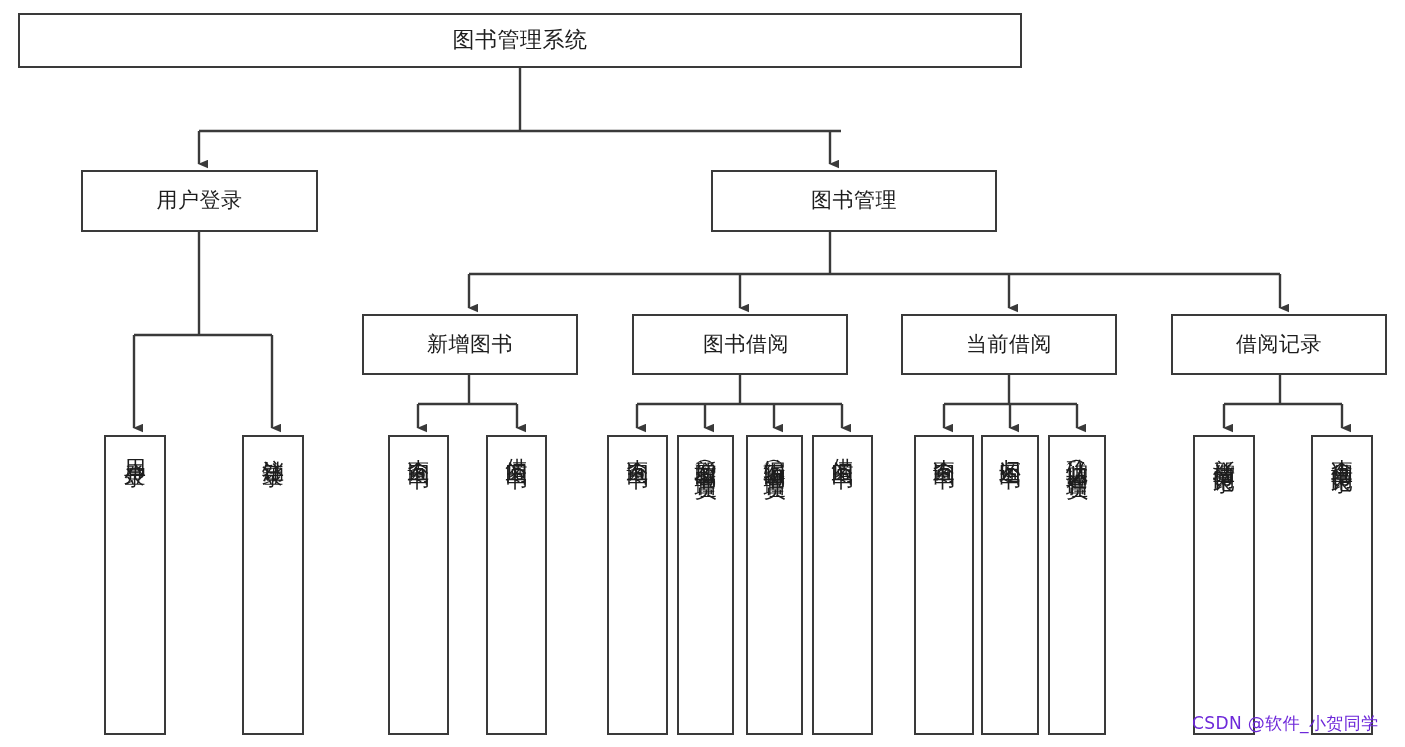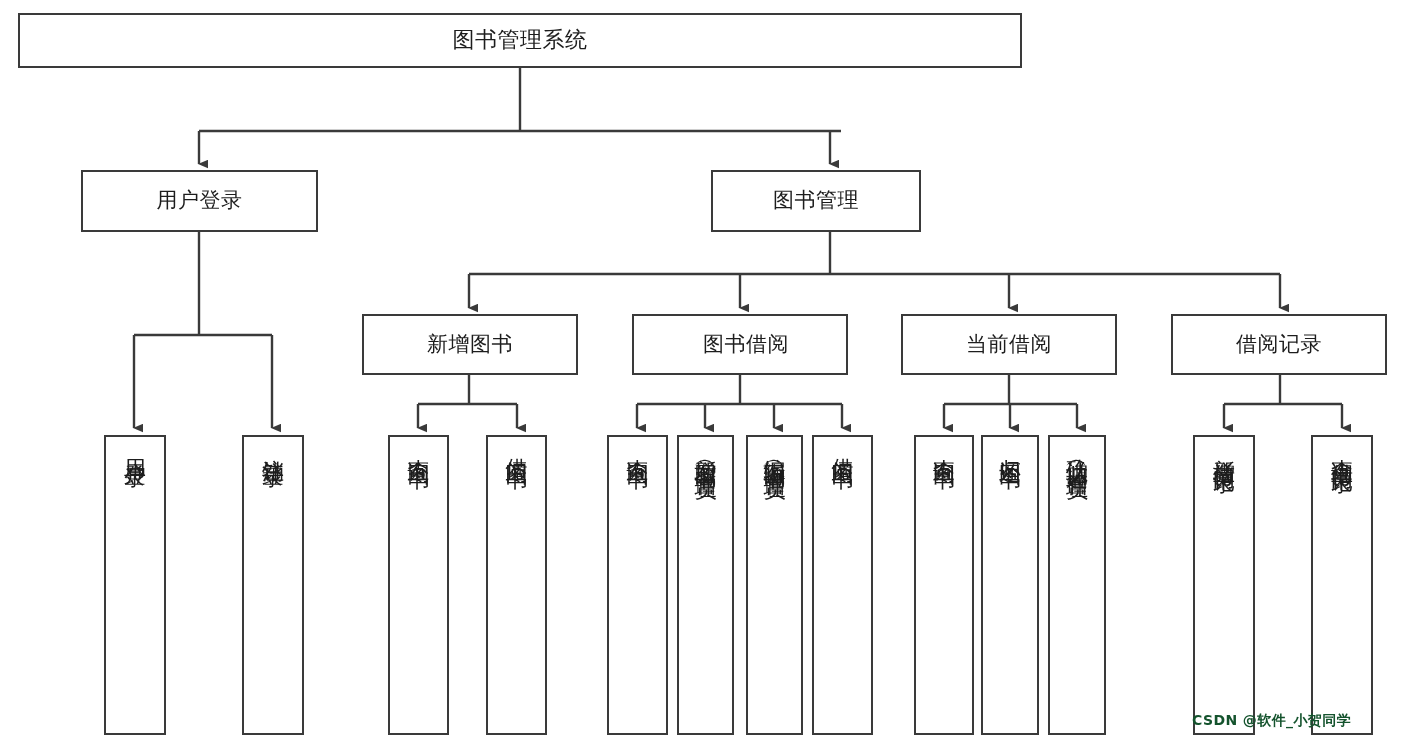--- a/index.html
+++ b/index.html
@@ -56,27 +56,26 @@
     text-orientation: upright;
     font-size: 22px;
     letter-spacing: 3px;
     line-height: 1;
   }
   .node.root .label { font-size: 22px; }
   #watermark {
     position: absolute;
     left: 1192px;
     top: 712px;
-    font-size: 14px;
-    color: #14532d;
+    font-size: 17px;
+    color: #6d28d9;
     letter-spacing: 0.4px;
     white-space: nowrap;
     z-index: 3;
     user-select: none;
-    font-weight: bold;
   }
 </style>
 </head>
 <body>
 
 <div id="diagram-root">
 
   <svg id="edge-layer" viewBox="0 0 1405 747" xmlns="http://www.w3.org/2000/svg">
     <defs>
       <marker id="arrowhead" markerWidth="9" markerHeight="10" refX="4.2" refY="9" orient="auto" markerUnits="userSpaceOnUse">
@@ -127,21 +126,21 @@
     </g>
   </svg>
 
   <div class="node horizontal root" style="left:18px; top:13px; width:1004px; height:55px;">
     <span class="label">图书管理系统</span>
   </div>
 
   <div class="node horizontal" style="left:81px; top:170px; width:237px; height:62px;">
     <span class="label">用户登录</span>
   </div>
-  <div class="node horizontal" style="left:711px; top:170px; width:210px; height:62px;">
+  <div class="node horizontal" style="left:711px; top:170px; width:286px; height:62px;">
     <span class="label">图书管理</span>
   </div>
 
   <div class="node horizontal" style="left:362px; top:314px; width:216px; height:61px;">
     <span class="label">新增图书</span>
   </div>
   <div class="node horizontal" style="left:632px; top:314px; width:216px; height:61px;padding-left:12px;">
     <span class="label">图书借阅</span>
   </div>
   <div class="node horizontal" style="left:1171px; top:314px; width:216px; height:61px;">

